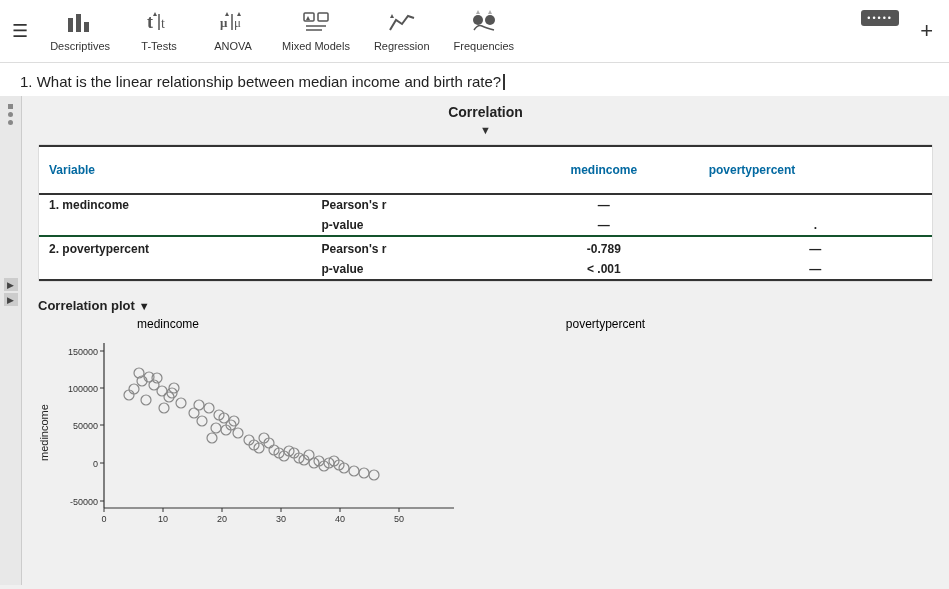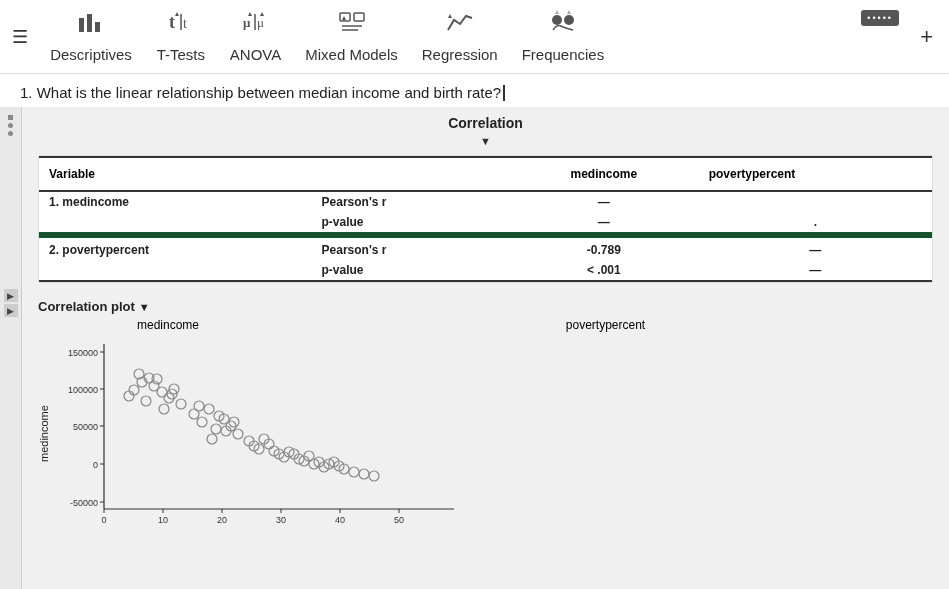--- a/index.html
+++ b/index.html
@@ -36,23 +36,23 @@
       padding: 4px 10px;
       border-radius: 4px;
       min-width: 70px;
     }
     .nav-icon {
       font-size: 22px;
       color: #555;
       line-height: 1;
     }
     .nav-label {
-      font-size: 15px;
+      font-size: 11px;
       color: #333;
-      margin-top: 8px;
+      margin-top: 2px;
     }
     .plus-button {
       position: absolute;
       right: 16px;
       top: 50%;
       transform: translateY(-50%);
       font-size: 22px;
       color: #333;
       cursor: pointer;
       font-weight: 300;
@@ -131,40 +131,40 @@
     .pearson-table {
       width: 100%;
       border-collapse: collapse;
       font-size: 12px;
     }
     .pearson-table thead tr {
       border-bottom: 2px solid #333;
       border-top: 2px solid #333;
     }
     .pearson-table thead th {
-      padding: 9px 10px;
+      padding: 16px 10px;
       font-weight: 600;
-      color: #000000;
+      color: #0369a1;
       text-align: left;
     }
     .pearson-table thead th:nth-child(2),
     .pearson-table thead th:nth-child(3) {
       text-align: center;
     }
     .pearson-table tbody td {
       padding: 3px 10px;
       color: #222;
       font-weight: bold;
     }
     .pearson-table tbody td:nth-child(3),
     .pearson-table tbody td:nth-child(4) {
       text-align: center;
     }
     .pearson-table tbody tr.var-separator td {
-      border-top: 6px solid #14532d;
+      border-top: 2px solid #14532d;
       padding-top: 5px;
     }
     .pearson-table tbody tr.last-row td {
       border-bottom: 2px solid #333;
     }
     .indent {
       padding-left: 20px !important;
     }
 
     

